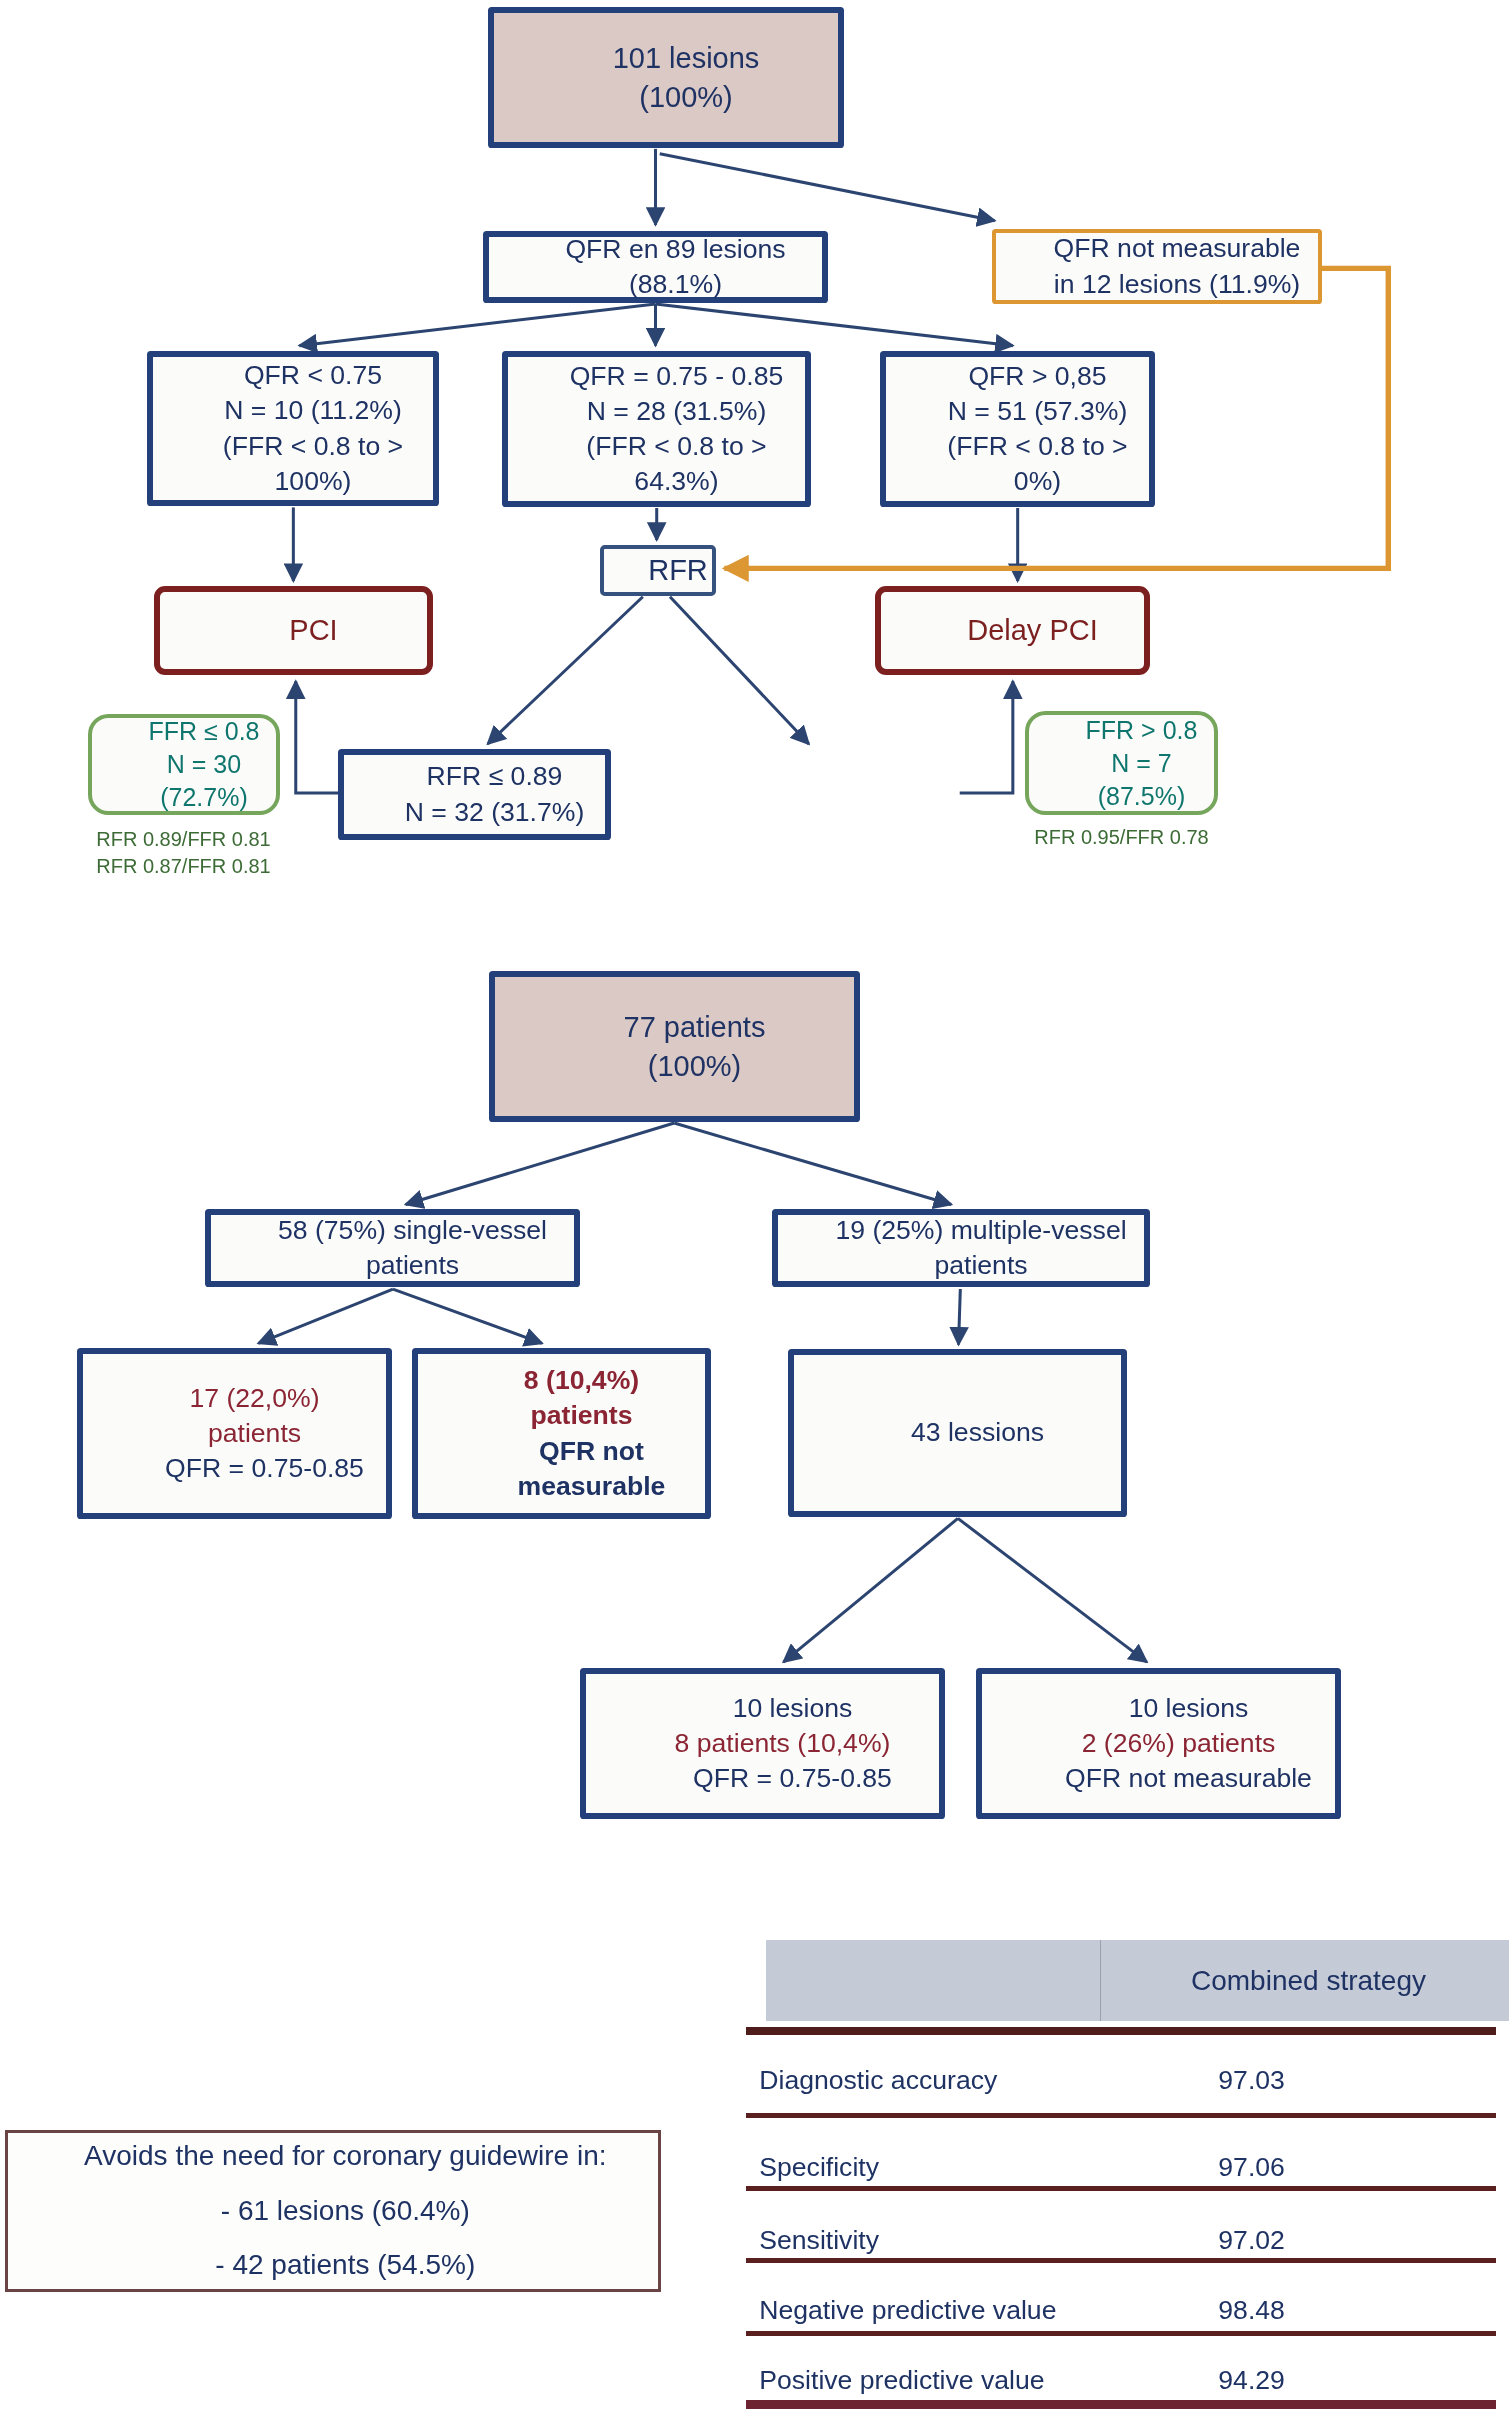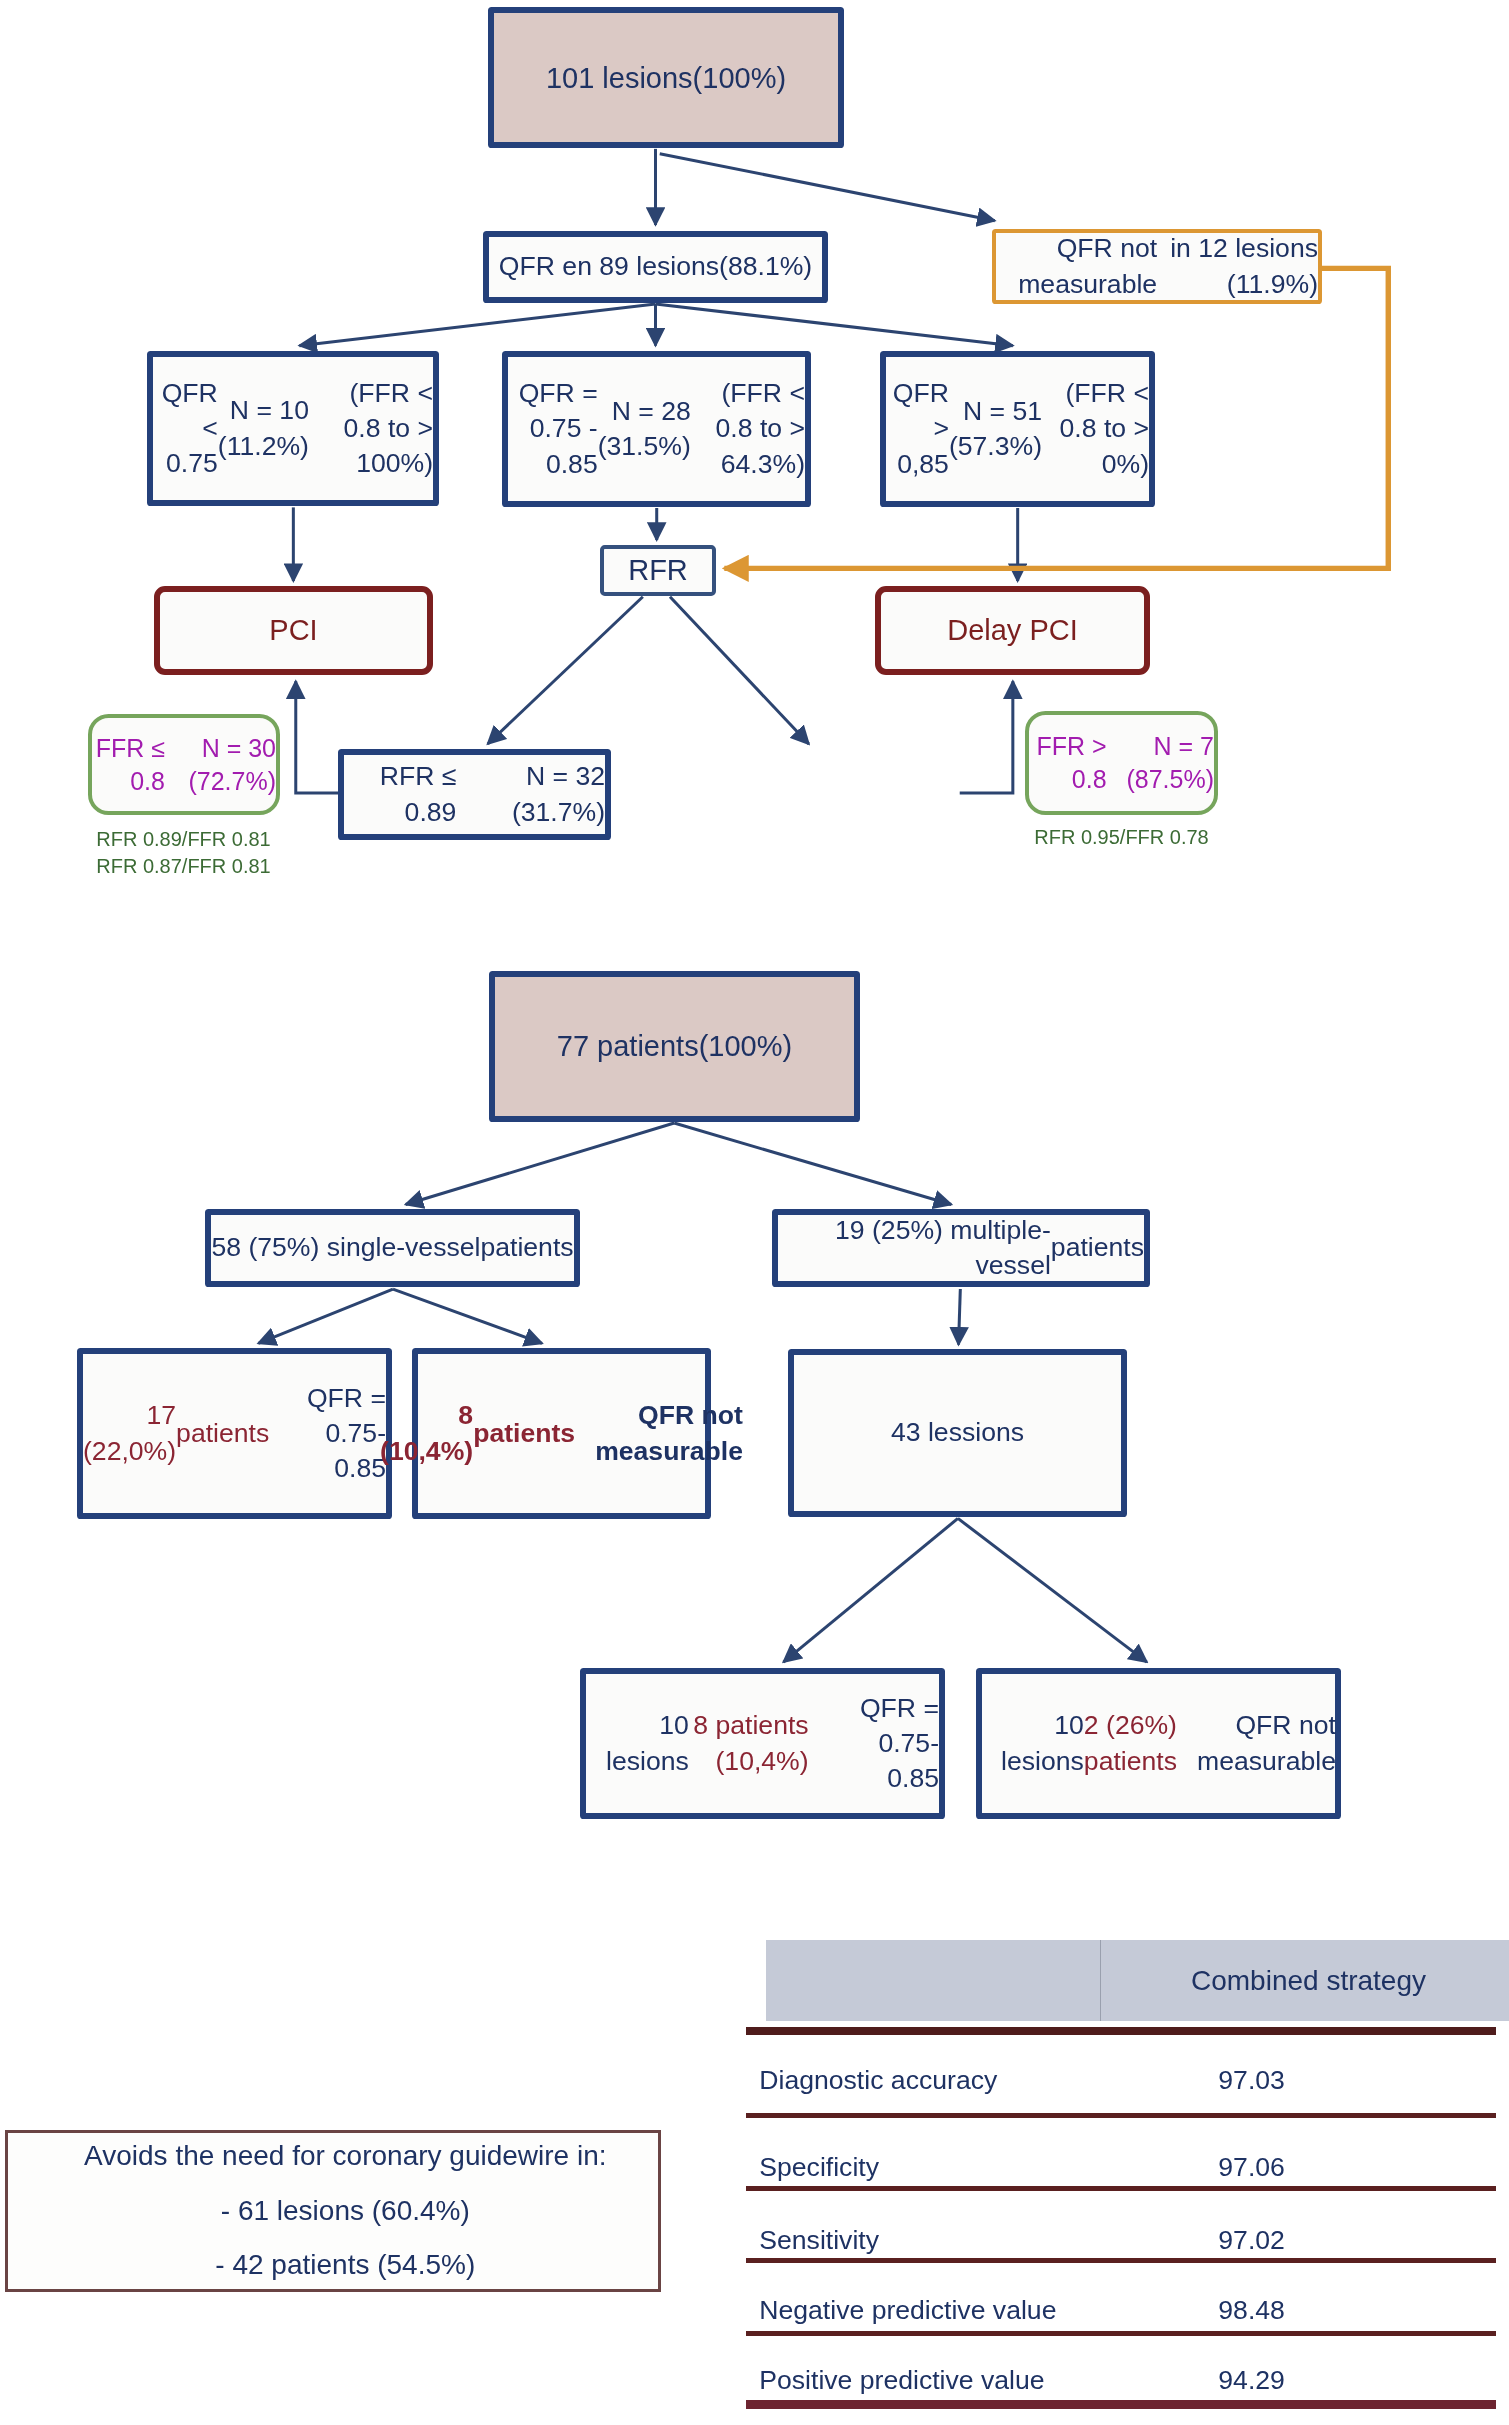--- a/index.html
+++ b/index.html
@@ -1,25 +1,25 @@
 <!DOCTYPE html>
 <html style="font-size:9.7px"><head>
 <meta charset="utf-8">
 <style>
   html,body{margin:0;padding:0;background:#ffffff;}
   #canvas{position:relative;width:1509px;height:2426px;background:#ffffff;
           font-family:"Liberation Sans",sans-serif;overflow:hidden;}
   svg.wires{position:absolute;left:0;top:0;z-index:1;}
-  .node{position:absolute;box-sizing:border-box;display:flex;flex-direction:row;
-        justify-content:center;align-items:center;text-align:right;z-index:2;
-        background:#fbfbfa;color:#1e3263;font-size:26.6px;line-height:1.32;}
+  .node{position:absolute;box-sizing:border-box;display:flex;flex-direction:column;
+        justify-content:center;align-items:center;text-align:center;z-index:2;
+        background:#fbfbfa;color:#1e3263;font-size:26.6px;line-height:1.32;padding-left:40px;}
   .b-navy{border:6px solid #24407a;border-radius:3.6px;}
   .b-navy-thin{border:4.8px solid #35517e;border-radius:4.8px;}
   .b-red{border:6.6px solid #7b1f1f;border-radius:11px;color:#7b1f1f;}
-  .b-green{border:4.8px solid #76a55c;border-radius:20.5px;color:#a21caf;}
+  .b-green{border:4.8px solid #76a55c;border-radius:20.5px;color:#0f766e;}
   .b-orange{border:4.8px solid #dc9733;border-radius:3.6px;}
   .fill-pink{background:#dbc9c5;}
   .fs48{font-size:29px;}
   .fs42{font-size:25px;}
   .t-red{color:#8b2533;}
   .t-navy{color:#1e3263;margin-left:20px;}
   .note{position:absolute;z-index:2;color:#3c6b35;font-size:20px;line-height:1.36;
         text-align:center;}
   
   .tbl-header{position:absolute;left:766px;top:1940px;width:750px;height:81px;

